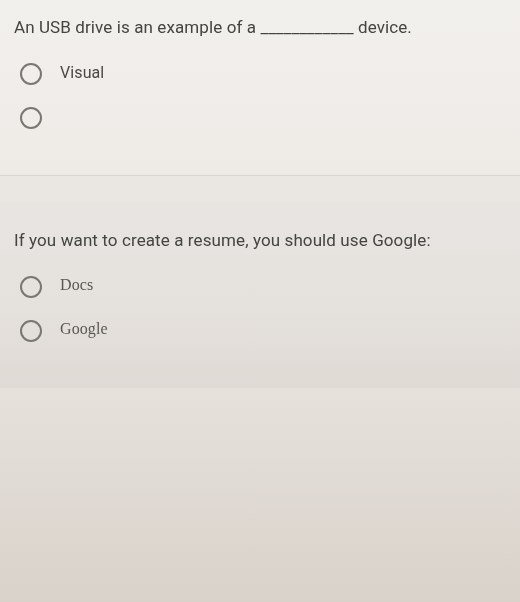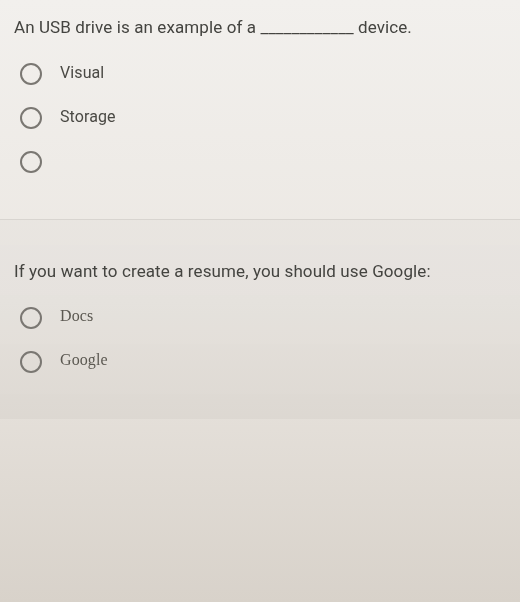--- a/index.html
+++ b/index.html
@@ -9,21 +9,21 @@
       font-family: -apple-system, BlinkMacSystemFont, "Segoe UI", Roboto, Arial, sans-serif;
       background: linear-gradient(180deg, #f2f0ed 0%, #ebe7e2 50%, #d8d2ca 100%);
       color: #3a3a38;
       overflow: hidden;
     }
     .question-block {
       padding: 16px 14px 24px 14px;
     }
     .question-block.second {
       border-top: 1px solid rgba(0,0,0,0.06);
-      padding-top: 40px;
+      padding-top: 53px;
       background: linear-gradient(180deg, rgba(0,0,0,0.015) 0%, rgba(0,0,0,0.03) 100%);
     }
     .question-text {
       font-size: 17px;
       line-height: 1.35;
       color: #444440;
       letter-spacing: 0.1px;
       margin-bottom: 24px;
     }
     .options {
@@ -59,24 +59,20 @@
 
 <div class="question-block">
   <div class="question-text">An USB drive is an example of a ____________ device.</div>
   <div class="options">
     <div class="option">
       <span class="radio-circle"></span>
       <span class="option-label">Visual</span>
     </div>
     <div class="option">
       <span class="radio-circle"></span>
-      <span class="option-label">Storage</span>
-    </div>
-    <div class="option">
-      <span class="radio-circle"></span>
     </div>
   </div>
 </div>
 
 <div class="question-block second">
   <div class="question-text">If you want to create a resume, you should use Google:</div>
   <div class="options">
     <div class="option">
       <span class="radio-circle"></span>
       <span class="option-label">Docs</span>

